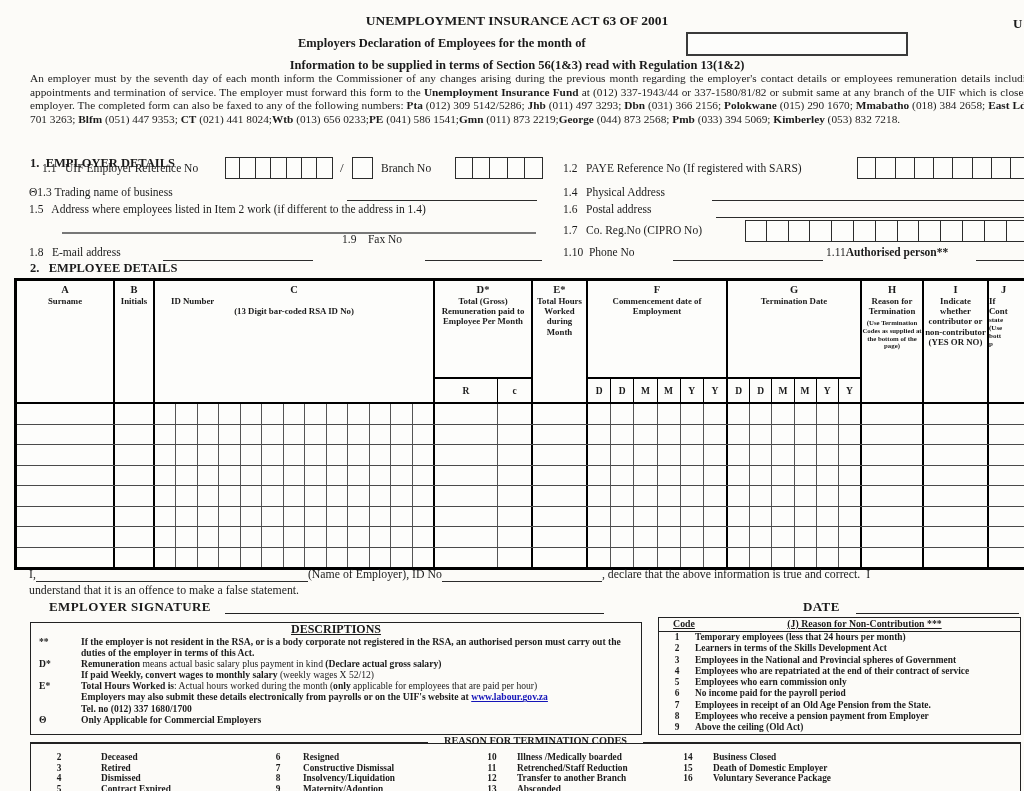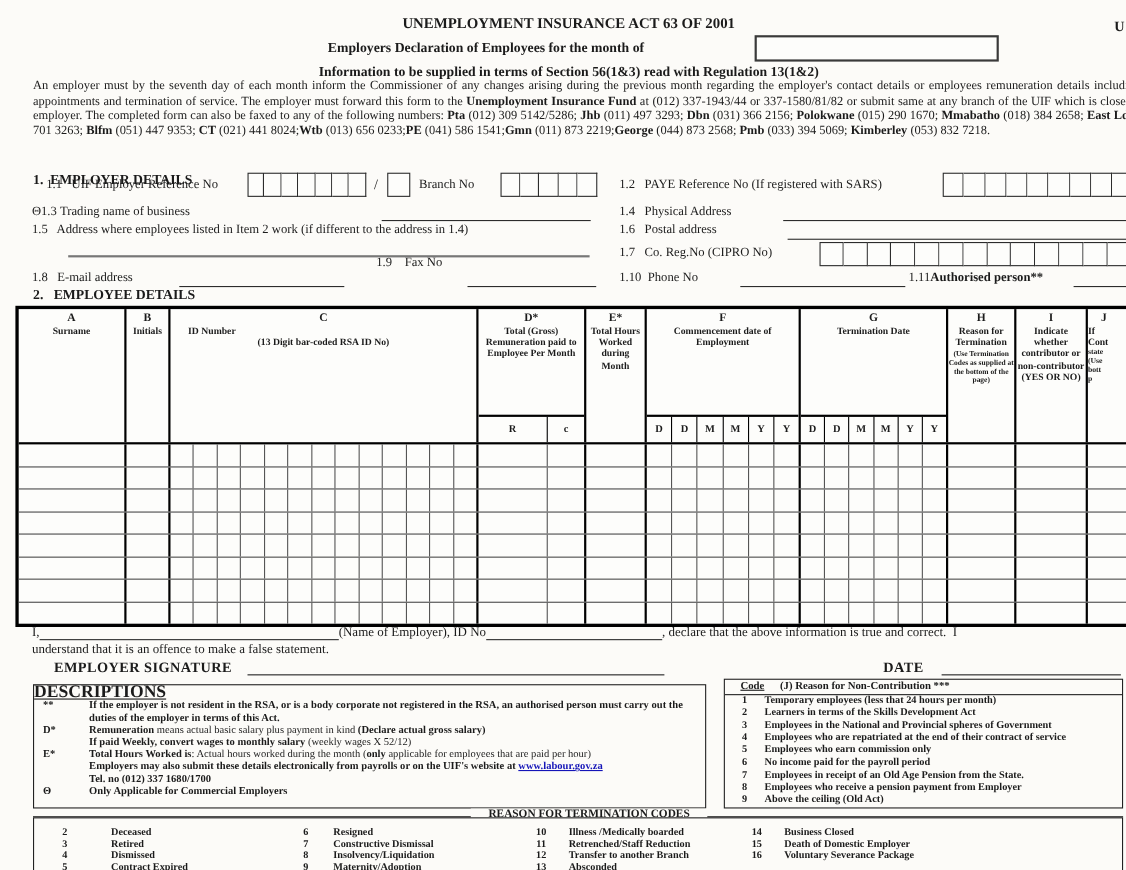--- a/index.html
+++ b/index.html
@@ -95,30 +95,30 @@
   .fill.f1{width:272px;}
   .fill.f2{width:160px;}
   .decl2{position:absolute;left:29px;top:583px;font-size:11.8px;}
   .sig-l{position:absolute;left:49px;top:599px;font-size:13px;font-weight:bold;letter-spacing:.4px;}
   .sigline{left:225px;top:598px;width:379px;height:15px;border-bottom:1.6px solid #222;}
   .date-l{position:absolute;left:803px;top:599px;font-size:13px;font-weight:bold;letter-spacing:.4px;}
   .dateline{left:856px;top:598px;width:163px;height:15px;border-bottom:1.6px solid #222;}
 
   
   .desc-box{position:absolute;left:30px;top:622px;width:612px;height:113px;border:1.8px solid #222;box-sizing:border-box;}
-  .desc-title{font-weight:bold;font-size:16px;text-decoration:underline;line-height:13px;}
+  .desc-title{text-align:center;font-weight:bold;font-size:12px;text-decoration:underline;line-height:13px;}
   .ditem{display:grid;grid-template-columns:50px 1fr;font-size:9.6px;line-height:11.1px;}
   .dmark{padding-left:8px;font-weight:bold;}
   .dtext{padding-right:10px;}
 
   
   .codes-box{position:absolute;left:658px;top:617px;width:363px;height:118px;border:1.6px solid #222;box-sizing:border-box;overflow:hidden;}
   .codes-head{display:flex;height:13px;border-bottom:1.4px solid #222;font-weight:bold;font-size:9.8px;line-height:12px;}
   .ch1{width:50px;text-align:center;text-decoration:underline;}
-  .ch2{flex:1;text-align:left;}
+  .ch2{flex:1;text-align:center;text-decoration:underline;}
   .crow{display:grid;grid-template-columns:36px 1fr;font-size:9.4px;font-weight:bold;line-height:11.3px;}
   .ccode{text-align:center;}
 
   
   .term-rule{position:absolute;left:30px;top:742px;width:991px;border-top:1.6px solid #222;}
   .term-title{position:absolute;left:428px;top:735px;width:215px;text-align:center;background:#fcfbf8;
               font-weight:bold;font-size:10.3px;}
   .term-box{position:absolute;left:30px;top:743px;width:991px;height:60px;border:1.6px solid #222;box-sizing:border-box;}
   .term-grid{margin-top:8px;display:grid;grid-template-columns:56px 180px 22px 192px 22px 174px 22px 1fr;
              font-size:9.3px;font-weight:bold;line-height:10.6px;}

